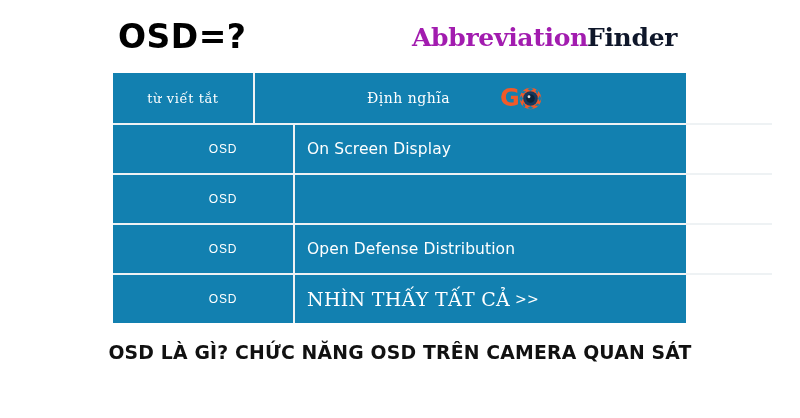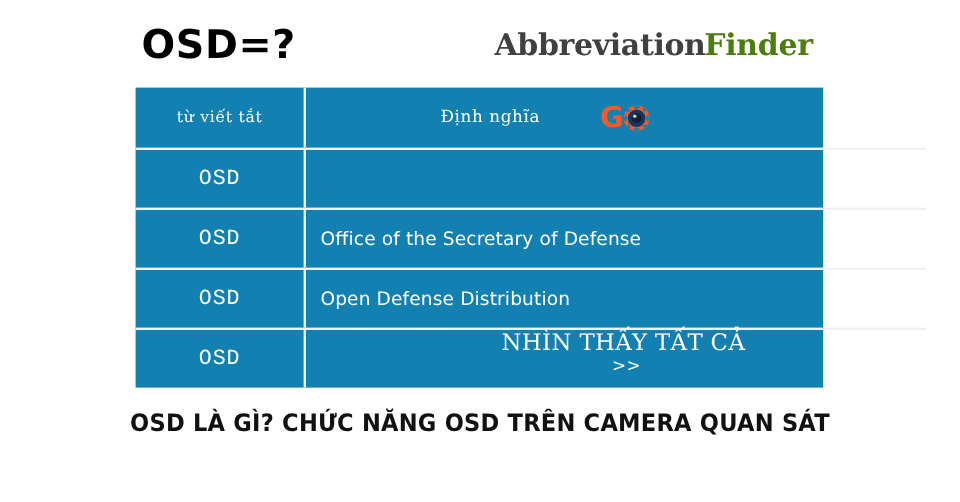--- a/index.html
+++ b/index.html
@@ -42,22 +42,22 @@
     position: absolute;
     left: 412px;
     top: 25px;
     font-family: "DejaVu Serif", serif;
     font-size: 25px;
     font-weight: 700;
     line-height: 1;
     white-space: nowrap;
     letter-spacing: -0.3px;
   }
-  #brand-logo .brand-part-1 { color: #404040; text-align: center; }
-  #brand-logo .brand-part-2 { color: #4d7c0f; margin-left: -1px; }
+  #brand-logo .brand-part-1 { color: #a21caf; text-align: center; }
+  #brand-logo .brand-part-2 { color: #0f172a; margin-left: -1px; }
 
   
   #abbrev-table {
     position: absolute;
     left: 113px;
     top: 73px;
     width: 573px;
     background: #1280b0;
     border-collapse: collapse;
     table-layout: fixed;
@@ -140,35 +140,35 @@
     position: relative;
     vertical-align: middle;
   }
 
   
   .data-row .cell-abbr,
   .data-row .cell-def {
     height: 48px;
   }
   .data-row .cell-abbr {
-    font-family: Liberation Mono, monospace;
-    font-size: 18px;
+    font-family: Liberation Sans, sans-serif;
+    font-size: 12px;
     letter-spacing: 0.8px;
+    margin-left: 40px;
   }
   .data-row .cell-def {
     font-family: "DejaVu Sans", sans-serif;
     font-size: 15.5px;
     letter-spacing: 0.1px;
   }
   
   #row-see-all .cell-def {
     font-family: "DejaVu Serif", serif;
     font-size: 19px;
     letter-spacing: 0.3px;
-    flex-direction: column;
   }
   #row-see-all .cell-def .see-all-arrows {
     font-size: 14px;
     margin-left: 5px;
   }
 
   
   #bottom-caption {
     position: absolute;
     left: 0;
@@ -223,25 +223,25 @@
             <circle cx="12" cy="12" r="4.4" fill="#0d2238"></circle>
             <circle cx="10.4" cy="10.2" r="1.5" fill="#ffffff" opacity="0.85"></circle>
           </svg>
         </span>
       </span>
     </div>
   </div>
 
   <div class="row data-row">
     <div class="cell-abbr">OSD</div>
+    <div class="cell-def">On Screen Display</div>
   </div>
 
   <div class="row data-row">
     <div class="cell-abbr">OSD</div>
-    <div class="cell-def">Office of the Secretary of Defense</div>
   </div>
 
   <div class="row data-row">
     <div class="cell-abbr">OSD</div>
     <div class="cell-def">Open Defense Distribution</div>
   </div>
 
   <div class="row data-row" id="row-see-all">
     <div class="cell-abbr">OSD</div>
     <div class="cell-def">

